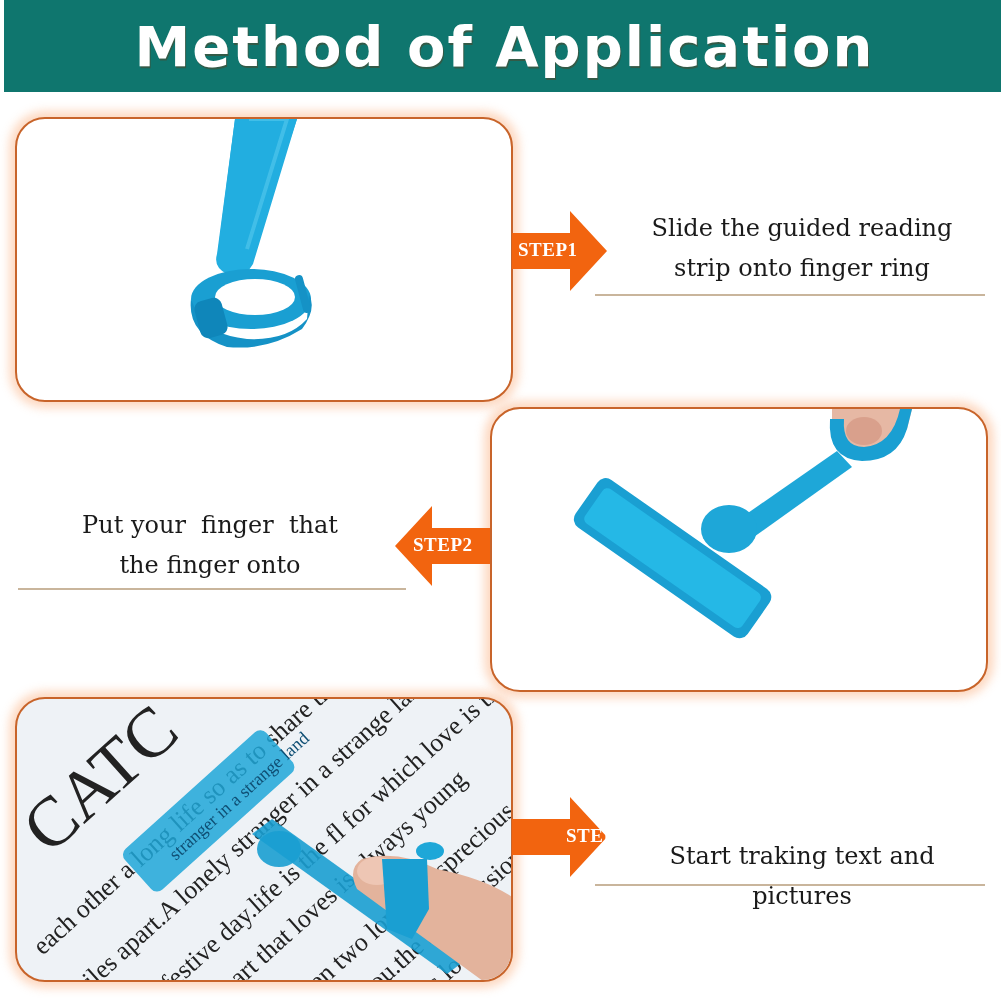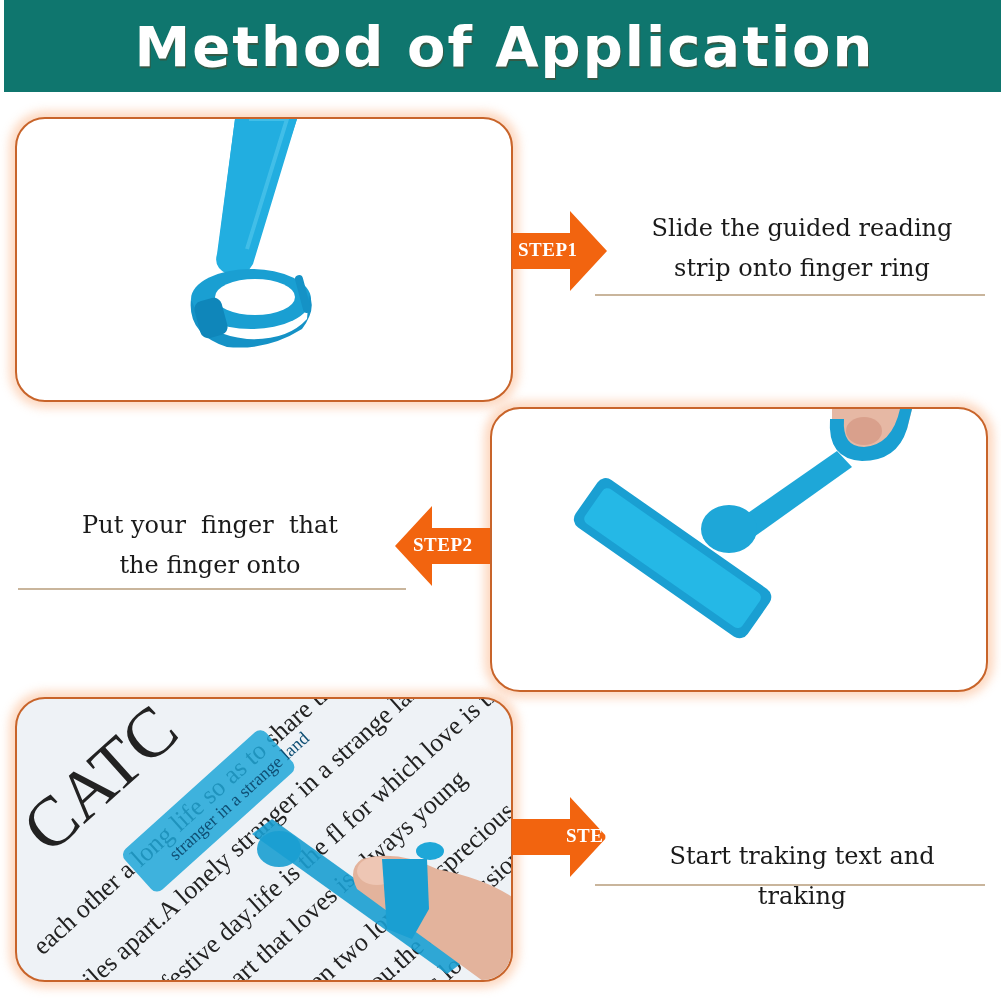--- a/index.html
+++ b/index.html
@@ -156,15 +156,15 @@
 
 <div class="step step-3">
   <svg width="95" height="80" viewBox="0 0 95 80">
     <polygon points="0,22 58,22 58,0 95,40 58,80 58,58 0,58" fill="#f2640f"></polygon>
   </svg>
   <span class="step-label">STEP3</span>
 </div>
 
 <div class="desc desc-3">
   <div>Start traking text and</div>
-  <div>traking</div>
+  <div>pictures</div>
 </div>
 <div class="rule rule-3"></div>
 
 </body></html>

